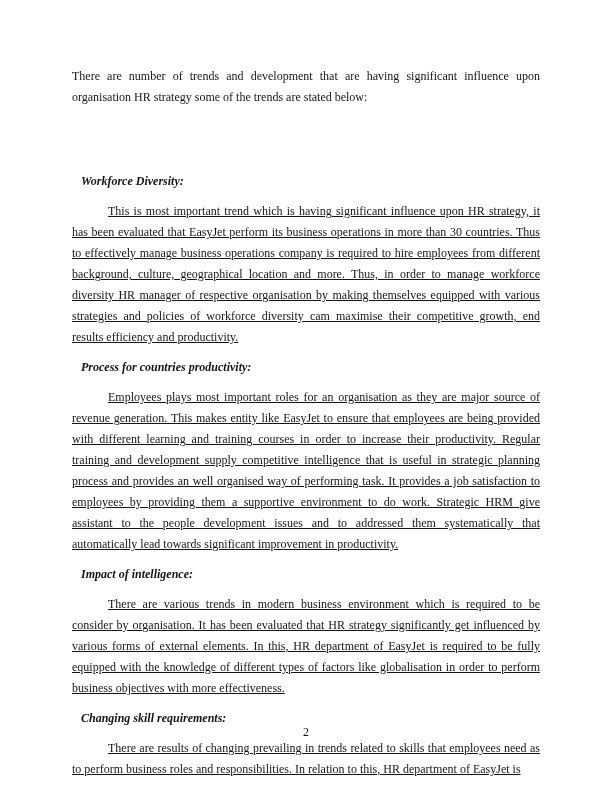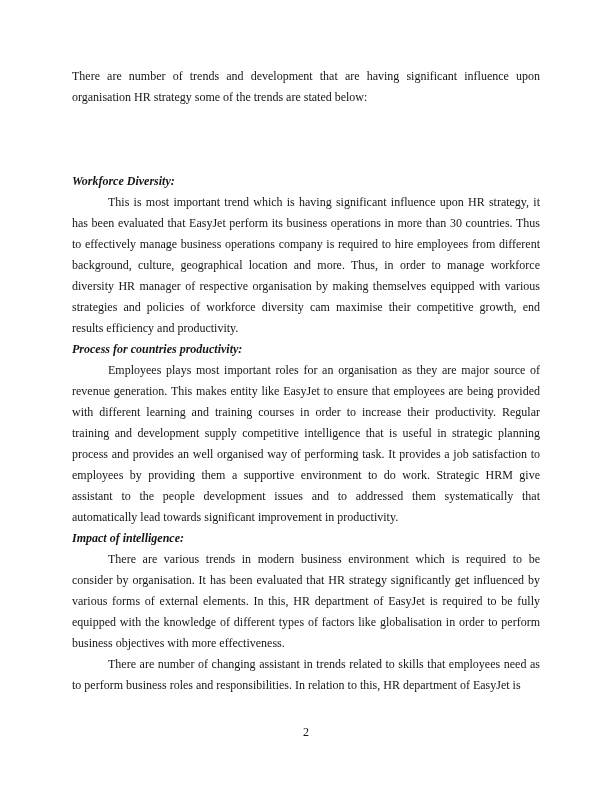--- a/index.html
+++ b/index.html
@@ -30,24 +30,25 @@
   }
   .intro {
     margin-bottom: 63px;
   }
   .heading {
     font-size: 12px;
     line-height: 21px;
     font-weight: bold;
     font-style: italic;
     text-align: left;
-    margin: 0;
+    margin: 9px;
   }
   .body-para {
     text-indent: 36px;
+    text-decoration: underline;
   }
   .page-number {
     position: absolute;
     left: 0;
     top: 722px;
     width: 612px;
     text-align: center;
     font-size: 12px;
     line-height: 21px;
     color: #151515;
@@ -63,18 +64,19 @@
 
     <p class="heading">Workforce Diversity:</p>
     <p class="para body-para">This is most important trend which is having significant influence upon HR strategy, it has been evaluated that EasyJet perform its business operations in more than 30 countries. Thus to effectively manage business operations company is required to hire employees from different background, culture, geographical location and more. Thus, in order to manage workforce diversity HR manager of respective organisation by making themselves equipped with various strategies and policies of workforce diversity cam maximise their competitive growth, end results efficiency and productivity.</p>
 
     <p class="heading">Process for countries productivity:</p>
     <p class="para body-para">Employees plays most important roles for an organisation as they are major source of revenue generation. This makes entity like EasyJet to ensure that employees are being provided with different learning and training courses in order to increase their productivity. Regular training and development supply competitive intelligence that is useful in strategic planning process and provides an well organised way of performing task. It provides a job satisfaction to employees by providing them a supportive environment to do work. Strategic HRM give assistant to the people development issues and to addressed them systematically that automatically lead towards significant improvement in productivity.</p>
 
     <p class="heading">Impact of intelligence:</p>
     <p class="para body-para">There are various trends in modern business environment which is required to be consider by organisation. It has been evaluated that HR strategy significantly get influenced by various forms of external elements. In this, HR department of EasyJet is required to be fully equipped with the knowledge of different types of factors like globalisation in order to perform business objectives with more effectiveness.</p>
 
-    <p class="para body-para">There are number of changing assistant in trends related to skills that employees need as to perform business roles and responsibilities. In relation to this, HR department of EasyJet is</p>
+    <p class="heading">Changing skill requirements:</p>
+    <p class="para body-para">There are results of changing prevailing in trends related to skills that employees need as to perform business roles and responsibilities. In relation to this, HR department of EasyJet is</p>
 
   </div>
 
   <div class="page-number">2</div>
 </div>
 
 </body></html>

